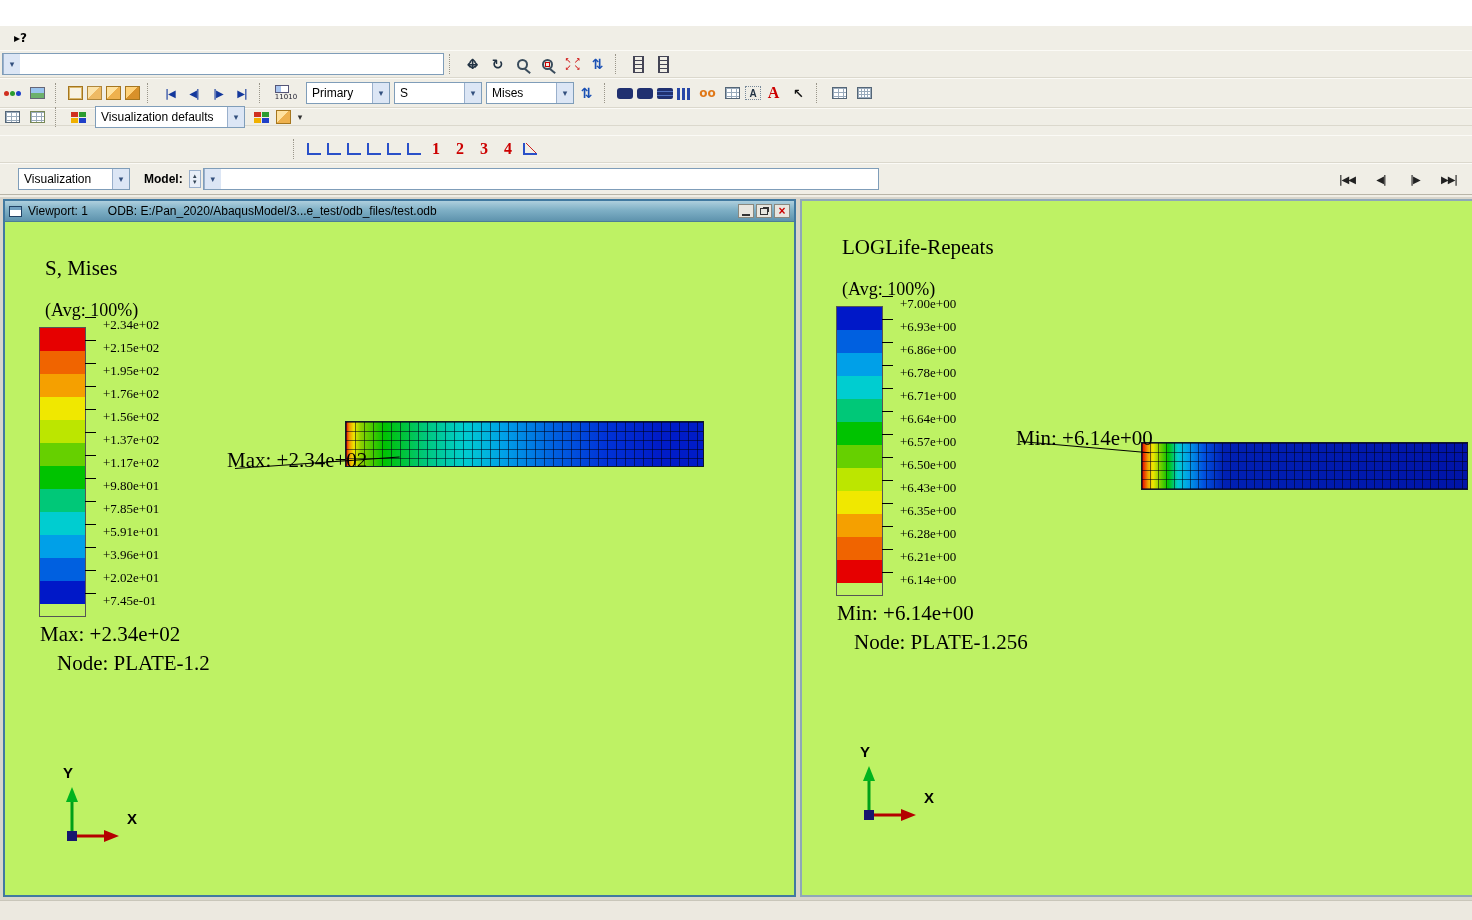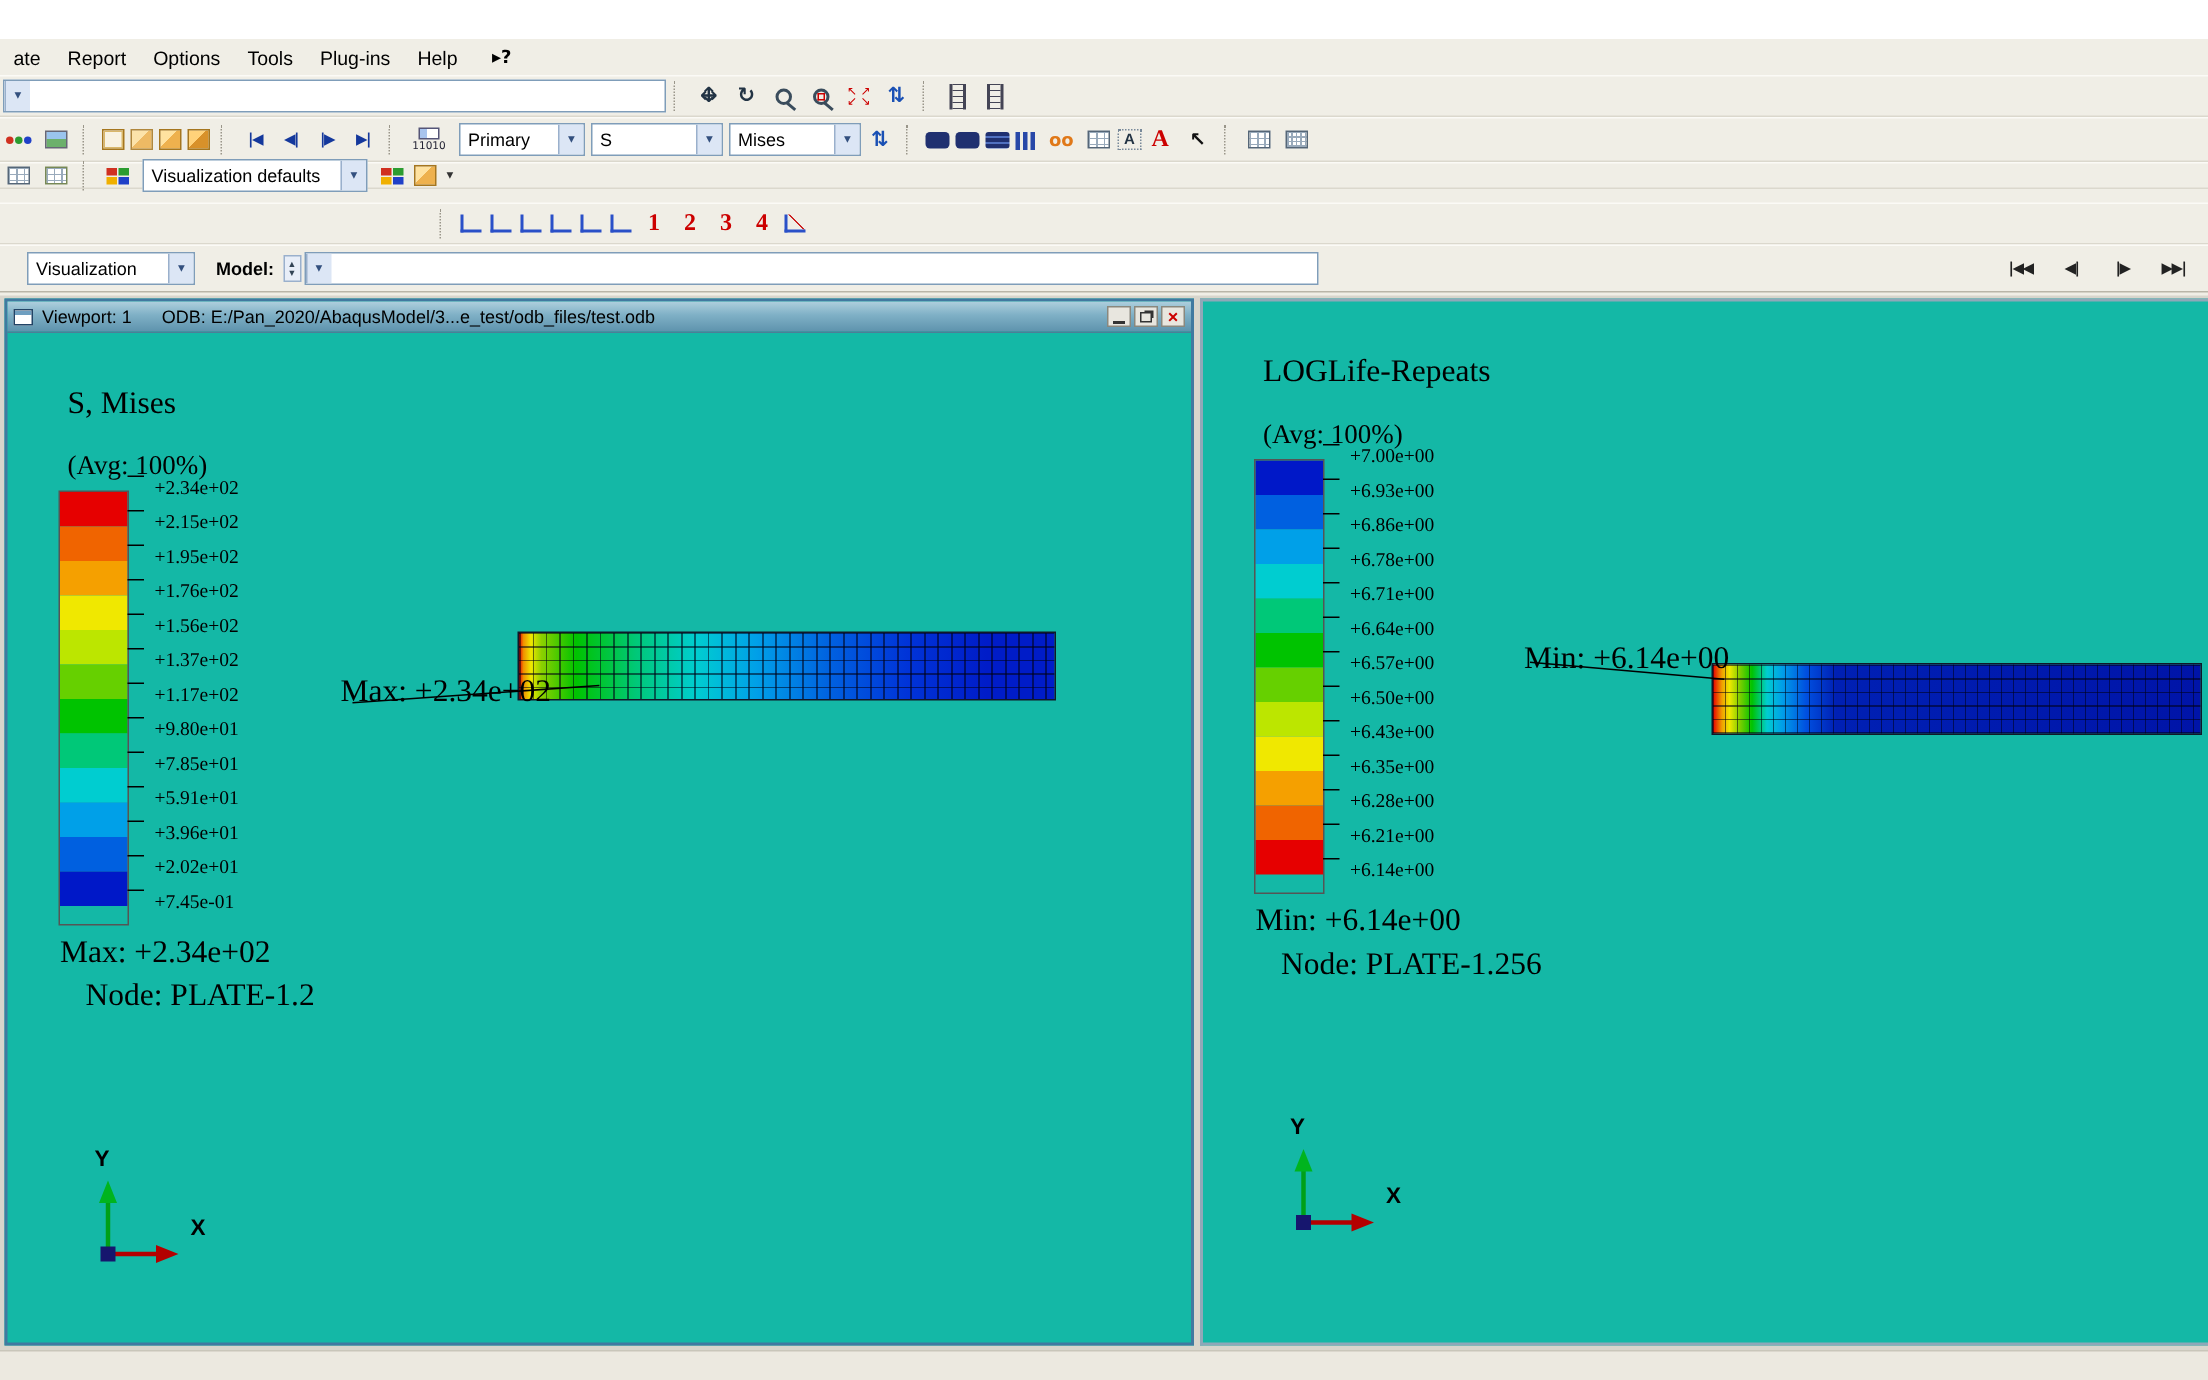--- a/index.html
+++ b/index.html
@@ -45,21 +45,21 @@
   .dots i:nth-child(1){background:#d03020}
   .dots i:nth-child(2){background:#2c9c30}
   .dots i:nth-child(3){background:#2040c8}
   .pic{width:15px;height:12px;border:1px solid #667;background:linear-gradient(180deg,#9ac4ee 0 50%,#6cb06c 50%)}
   .cube{width:15px;height:14px;border:1px solid #a5761f;background:linear-gradient(135deg,#ffe2a0 0 45%,#eeb14e 45%);margin:0 2px}
   .cube.c1{background:#f8f2e2;box-shadow:inset 0 0 0 1px #d9b76a}
   .cube.c2{opacity:.85}
   .cube.c4{background:linear-gradient(135deg,#ffd27a 0 45%,#d8912a 45%)}
   .vcrgroup{display:flex}
   .vcrbtn{background:none;border:none;color:#14389c;font-size:10px;font-weight:bold;width:24px;height:20px;letter-spacing:-1px;font-family:"DejaVu Sans",sans-serif}
-  .fo{display:flex;flex-direction:column;align-items:center}
+  .fo{display:flex;flex-direction:column;}
   .fo-top{width:14px;height:8px;border:1px solid #557;background:linear-gradient(90deg,#a8c4ee 0 40%,#fff 40%)}
   .fo-bits{font-size:7px;font-style:normal;line-height:8px;color:#223;letter-spacing:0}
   .w84{width:84px;margin-left:4px}
   .w88{width:88px;margin-left:4px}
   .ps{width:16px;height:11px;border-radius:3px;background:#203070;margin:0 2px}
   .ps.l{background:repeating-linear-gradient(180deg,#203070 0 3px,#5070c0 3px 4px);border-radius:2px}
   .ps.b{background:none;display:flex;gap:2px;border-radius:0}
   .ps.b i{width:3px;height:12px;background:#2848a8}
   .oo{font-style:normal;color:#e07818;font-weight:bold;font-size:12px}
   .gridic{width:15px;height:12px;border:1px solid #567;background-color:#fff;background-image:repeating-linear-gradient(90deg,#9ab 0 1px,transparent 1px 5px),repeating-linear-gradient(180deg,#9ab 0 1px,transparent 1px 4px)}
@@ -83,21 +83,21 @@
   .module-combo{width:112px;margin-left:18px}
   .lbl{font-weight:bold;font-size:12px;margin-left:14px;margin-right:6px}
   .spin{display:inline-flex;flex-direction:column;align-items:center;justify-content:center;width:12px;height:18px;margin-right:2px;font-size:7px;line-height:6px;color:#345;border:1px solid #9ab0cc;background:#e8eef8;font-family:"DejaVu Sans",sans-serif}
   .spin i{font-style:normal}
   .model-combo{width:676px}
   .ctx-nav{margin-left:auto;margin-right:10px;display:flex;gap:8px}
   .navbtn{background:none;border:none;color:#222;font-size:10px;font-weight:bold;letter-spacing:-1px;width:26px;height:20px;font-family:"DejaVu Sans",sans-serif}
 
   
   .workspace{position:absolute;left:0;top:197px;width:100%;height:703px;background:#d8d5cc}
-  .viewport{position:absolute;top:2px;height:698px;background:#14b8a6;display:flex;flex-direction:column}
+  .viewport{position:absolute;top:2px;height:698px;background:#bef264;display:flex;flex-direction:column}
   .vp1{left:3px;width:793px;border:2px solid #4179a0}
   .vp2{left:800px;width:672px;border:2px solid #8fa8b8;border-right:none}
   .vphead{flex:0 0 21px;background:linear-gradient(180deg,#aecfdd 0,#7fb0c6 45%,#5e93ad 100%);display:flex;align-items:center;font-size:12px;padding:0 4px;gap:6px;border-bottom:1px solid #4c7e97}
   .wicon{width:13px;height:11px;background:#fff;border:1px solid #246;box-shadow:inset 0 3px 0 #6f9fc0}
   .vpodb{margin-left:14px;white-space:nowrap;overflow:hidden}
   .winbtns{margin-left:auto;display:flex;gap:2px}
   .wbtn{width:16px;height:14px;background:#e8e6df;border:1px solid #8a887e;display:flex;align-items:center;justify-content:center;font-size:10px;line-height:10px}
   .minbar{width:8px;height:2px;background:#333;margin-top:7px}
   .restbox{width:8px;height:7px;border:1px solid #333;box-shadow:2px -2px 0 -1px #333}
   .wbtn.close{color:#c00;font-weight:bold;font-size:12px}
@@ -137,29 +137,20 @@
 
   .statusbar{position:absolute;left:0;top:900px;width:100%;height:20px;background:#ece9e0;border-top:1px solid #c9c6ba}
 </style>
 </head>
 <body>
 
 <div class="app">
   <div class="top-strip"></div>
 
   <nav class="menubar">
-    <div class="menu-items">
-
-    <span class="menuitem">ate</span>
-        <span class="menuitem">Report</span>
-        <span class="menuitem">Options</span>
-        <span class="menuitem">Tools</span>
-        <span class="menuitem">Plug-ins</span>
-        <span class="menuitem">Help</span>
-      </div>
     <span class="help-cursor"><i>▸</i><i>?</i></span>
   </nav>
 
   <div class="tb tb1">
     <div class="combo path-combo">
       <span class="cb">▾</span>
     </div>
     <span class="sep"></span>
     <div class="tbicon">
         <span class="ov">

